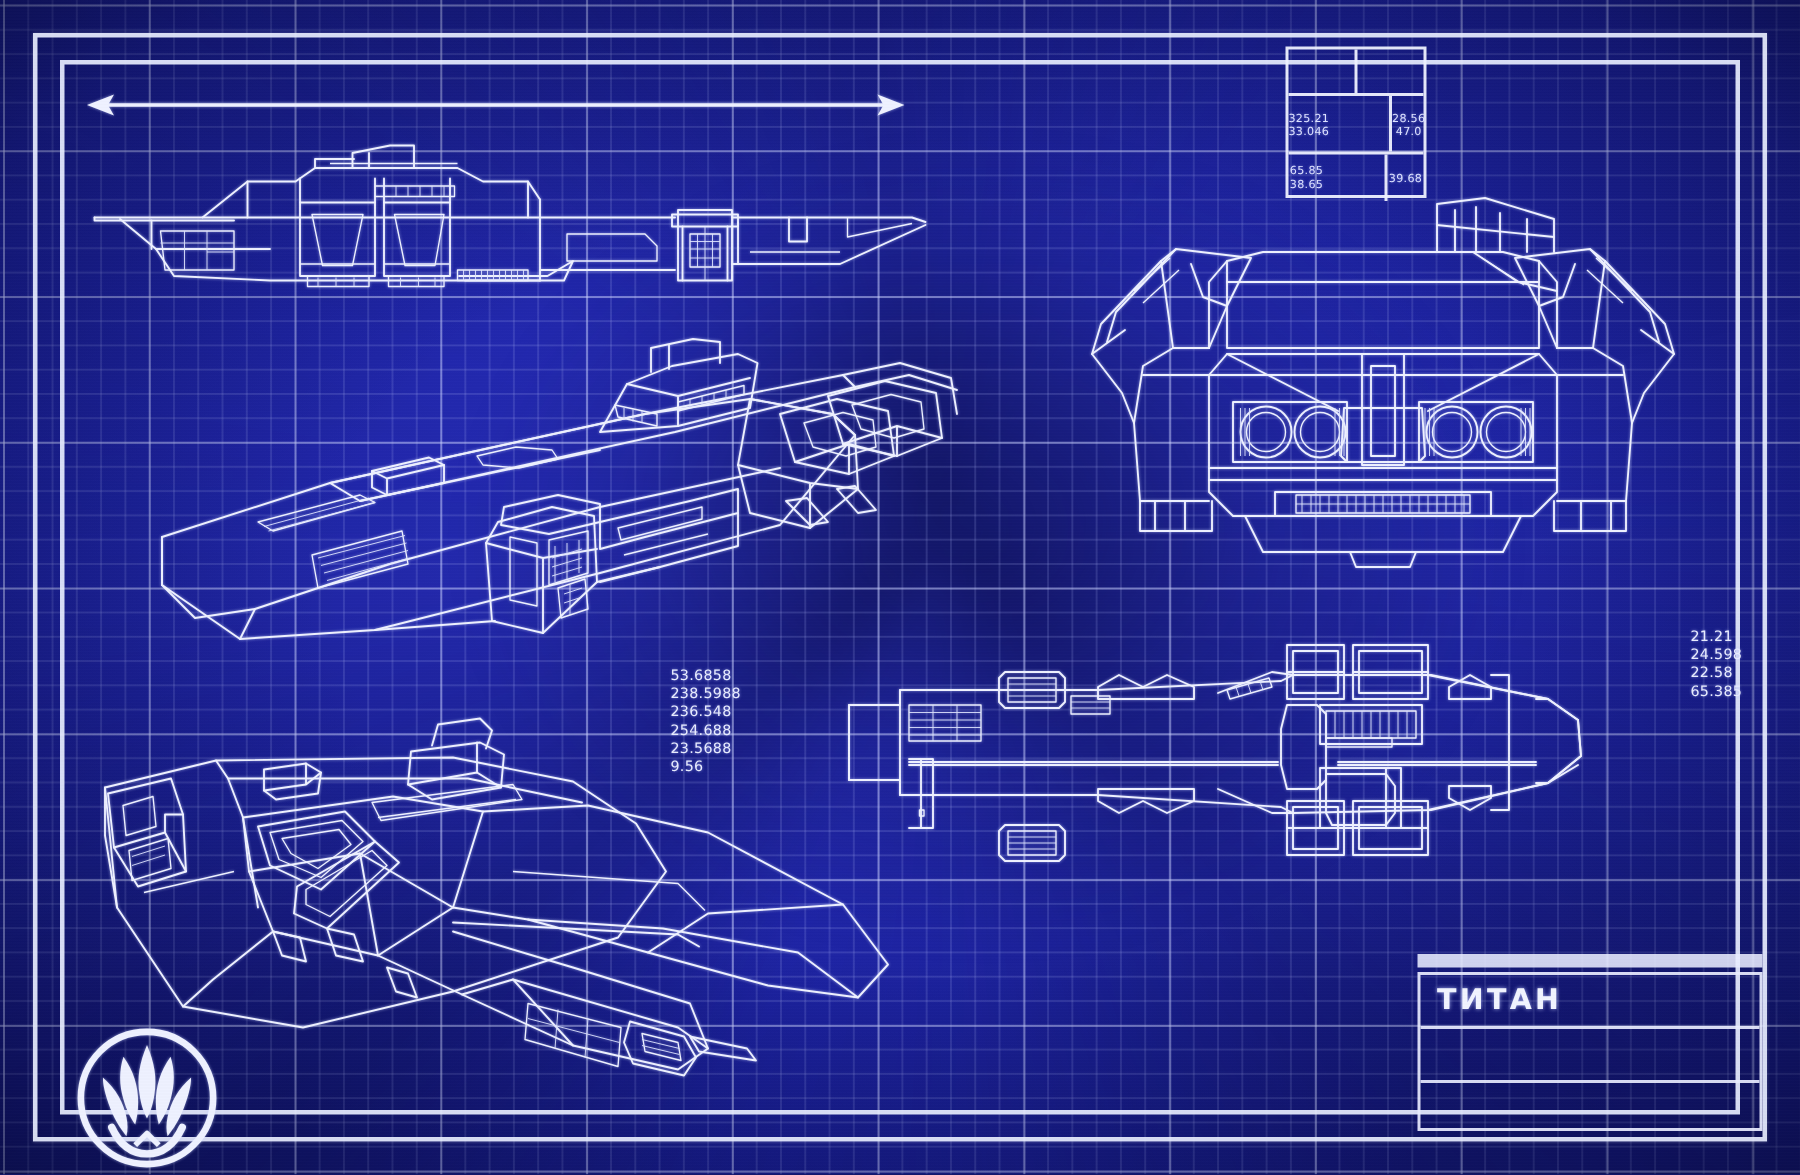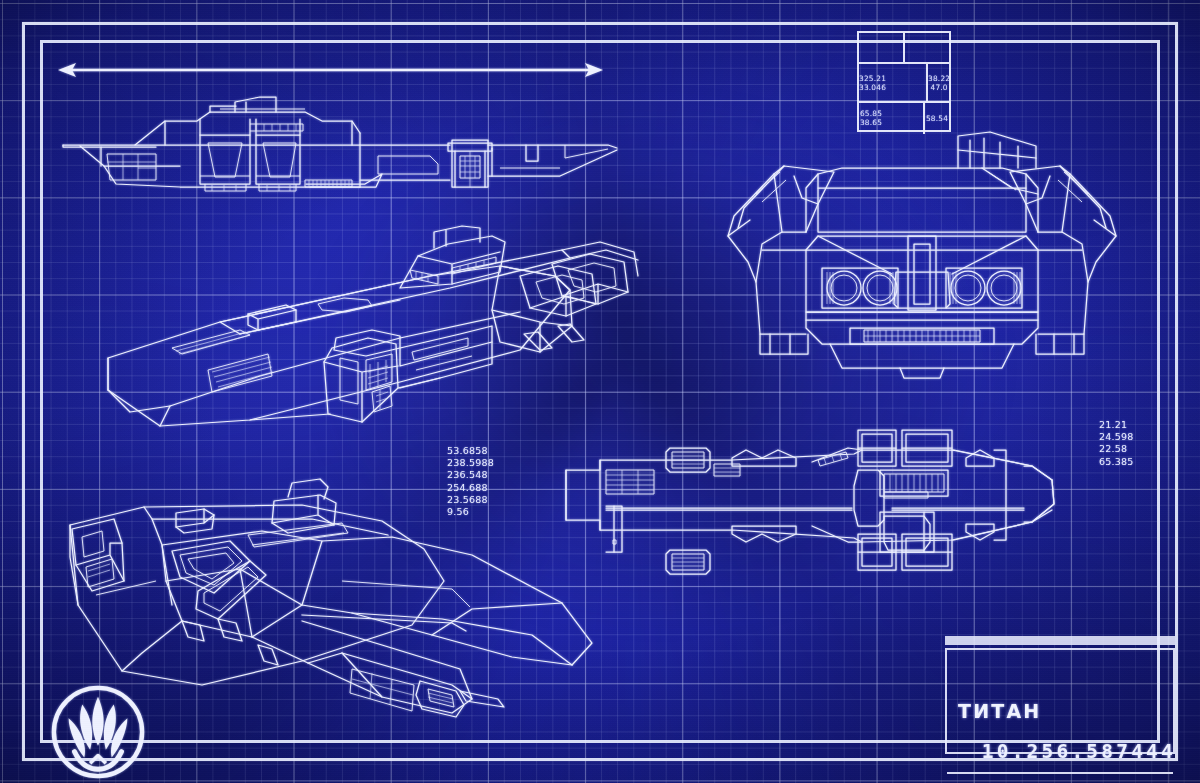--- a/index.html
+++ b/index.html
@@ -92,21 +92,21 @@
     position:absolute;
     color:#e9edff;
     font-family:"DejaVu Sans",sans-serif;
     font-size:9.5px;
     line-height:12.2px;
     letter-spacing:0.2px;
     text-shadow:0 0 2px rgba(180,190,255,.7);
     white-space:pre;
   }
   #notes-center{left:447px;top:445px;}
-  #notes-right{left:1099px;top:419px;}
+  #notes-right{left:1127px;top:419px;}
 
   
   #dim-table{
     position:absolute;left:857px;top:31px;width:94px;height:101px;
     border:2.2px solid rgba(238,241,255,0.95);
     box-sizing:border-box;
     display:flex;flex-direction:column;
   }
   #dim-table .trow{display:flex;flex:1;}
   #dim-table .trow + .trow{border-top:2.2px solid rgba(238,241,255,0.95);gap:40px;}
@@ -131,21 +131,21 @@
   .tb-topbar{
     position:absolute;left:0;top:0;width:100%;height:9px;
     background:rgba(233,237,255,0.88);
   }
   .tb-body{
     position:absolute;left:0;top:12px;right:0;bottom:0;
     border:2.4px solid rgba(233,237,255,0.92);
     box-sizing:border-box;
     display:flex;flex-direction:column;
   }
-  .tb-r{flex:1;position:relative;margin-top:44px;}
+  .tb-r{flex:1;position:relative;}
   .tb-r + .tb-r{border-top:2.4px solid rgba(233,237,255,0.92);}
   .tb-r.r-title{flex:0 0 33%;}
   .tb-r.r-mid{flex:0 0 34%;}
   .tb-r.r-bot{flex:0 0 33%;}
   #ship-name{
     position:absolute;left:11px;top:50%;transform:translateY(-52%);
     color:#f1f4ff;
     font-family:"DejaVu Sans",sans-serif;
     font-weight:bold;
     font-size:19px;
@@ -550,47 +550,46 @@
     <div class="trow r1">
       <div class="tcell"></div>
       <div class="tcell"></div>
     </div>
     <div class="trow r2">
       <div class="tcell">
         <span>325.21</span>
         <span>33.046</span>
       </div>
       <div class="tcell">
-        <span>38.22</span>
+        <span>28.56</span>
         <span>47.0</span>
       </div>
     </div>
     <div class="trow r3">
       <div class="tcell">
         <span>65.85</span>
         <span>38.65</span>
       </div>
       <div class="tcell">
-        <span>58.54</span>
+        <span>39.68</span>
       </div>
     </div>
   </div>
 
   <div id="title-block">
     <div class="tb-topbar"></div>
     <div class="tb-body">
       <div class="tb-r r-title">
         <div id="ship-name">ТИТАН</div>
       </div>
       <div class="tb-r r-mid"></div>
       <div class="tb-r r-bot"></div>
     </div>
   </div>
 
-  <div id="serial-number">10.256.587444</div>
 
   <div id="emblem">
     <svg width="98" height="98" viewBox="0 0 100 100">
       <g class="gl">
         <circle cx="50" cy="50" r="45" fill="none" stroke="#eef1ff" stroke-width="4.5"></circle>
         <g fill="#eef1ff">
           <path d="M50,14 C55,26 57,36 55,48 C54,55 52,60 50,64 C48,60 46,55 45,48 C43,36 45,26 50,14 Z"></path>
           <path d="M34,22 C41,32 44,42 44,53 C44,59 43,64 42,68 C39,64 36,58 34,51 C31,41 31,31 34,22 Z"></path>
           <path d="M66,22 C69,31 69,41 66,51 C64,58 61,64 58,68 C57,64 56,59 56,53 C56,42 59,32 66,22 Z"></path>
           <path d="M20,36 C29,44 34,53 36,63 C37,68 37,72 36,76 C32,71 28,65 25,57 C22,49 20,42 20,36 Z"></path>

